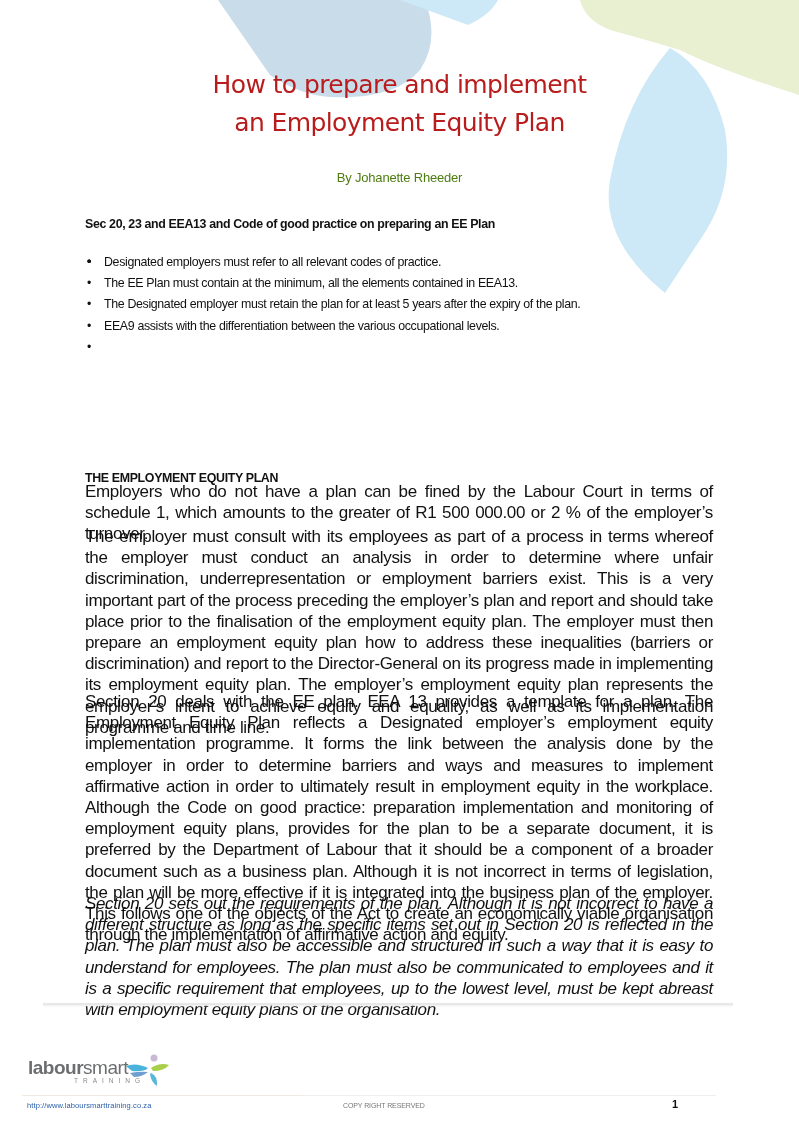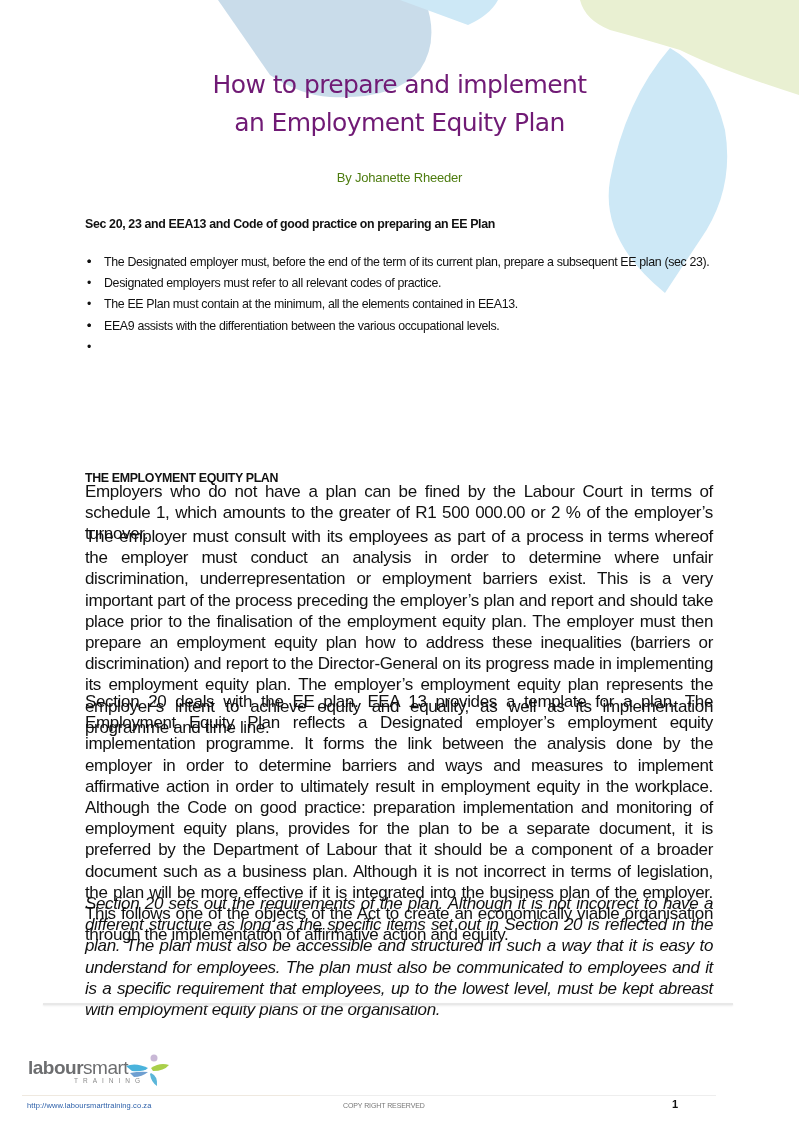--- a/index.html
+++ b/index.html
@@ -1,21 +1,21 @@
 <!DOCTYPE html>
 <html><head>
 <meta charset="utf-8">
 <style>
   html, body { margin: 0; padding: 0; background: #ffffff; }
   body { width: 799px; height: 1130px; position: relative; overflow: hidden;
          font-family: "Liberation Sans", sans-serif; color: #111; }
   .petals { position: absolute; left: 0; top: 0; width: 799px; height: 330px; z-index: 0; }
   .content { position: absolute; left: 0; top: 0; width: 799px; z-index: 1; }
   .title { position: absolute; left: 0; width: 799px; text-align: center;
-           font-family: "DejaVu Sans", sans-serif; font-size: 25px; color: #701a75;
+           font-family: "DejaVu Sans", sans-serif; font-size: 25px; color: #b91c1c;
            letter-spacing: -0.6px; line-height: 38px; top: 66px; }
   .author { position: absolute; left: 0; width: 799px; text-align: center;
             font-size: 13px; top: 170px; color: #4d7c0f; letter-spacing: -0.2px; }
   .body-col { position: absolute; left: 85px; width: 628px; font-family: "Liberation Sans Narrow", "Liberation Sans", sans-serif;
               font-size: 17px; line-height: 21.2px; letter-spacing: -0.35px; }
   .sec-heading { position: absolute; left: 85px; top: 217px; font-weight: bold; font-size: 12.4px; letter-spacing: -0.35px; }
   ul.bullets { position: absolute; left: 85px; top: 252px; width: 628px; margin: 0; padding: 0; list-style: none;
                font-size: 12.4px; line-height: 21.2px; letter-spacing: -0.35px; }
   ul.bullets li { position: relative; padding-left: 19px; text-align: justify; margin-bottom: 0; }
   ul.bullets li .dot { position: absolute; left: 2px; top: 0; }
@@ -52,24 +52,24 @@
   <div class="title">
     <div>How to prepare and implement</div>
     <div>an Employment Equity Plan</div>
   </div>
   <div class="author">By Johanette Rheeder</div>
 
   <div class="sec-heading">Sec 20, 23 and EEA13 and Code of good practice on preparing an EE Plan</div>
 
   <ul class="bullets">
     <li><span class="dot">•</span></li>
-    <li><span class="dot">•</span><span>The Designated employer must, before the end of the term of its current plan, prepare a subsequent EE plan (sec 23).</span></li>
+    <li><span class="dot">•</span></li>
     <li><span class="dot">•</span><span>Designated employers must refer to all relevant codes of practice.</span></li>
     <li><span class="dot">•</span><span>The EE Plan must contain at the minimum, all the elements contained in EEA13.</span></li>
-    <li><span class="dot">•</span></li>
+    <li><span class="dot">•</span><span>The Designated employer must retain the plan for at least 5 years after the expiry of the plan.</span></li>
     <li><span class="dot">•</span><span>EEA9 assists with the differentiation between the various occupational levels.</span></li>
     <li><span class="dot">•</span></li>
   </ul>
 
   <div class="plan-heading">THE EMPLOYMENT EQUITY PLAN</div>
 
   <p class="body-col para p1">Employers who do not have a plan can be fined by the Labour Court in terms of schedule 1, which amounts to the greater of R1 500 000.00 or 2 % of the employer’s turnover.</p>
   <p class="body-col para p2">The employer must consult with its employees as part of a process in terms whereof the employer must conduct an analysis in order to determine where unfair discrimination, underrepresentation or employment barriers exist. This is a very important part of the process preceding the employer’s plan and report and should take place prior to the finalisation of the employment equity plan. The employer must then prepare an employment equity plan how to address these inequalities (barriers or discrimination) and report to the Director-General on its progress made in implementing its employment equity plan. The employer’s employment equity plan represents the employer’s intent to achieve equity and equality, as well as its implementation programme and time line.</p>
   <p class="body-col para p3">Section 20 deals with the EE plan. EEA 13 provides a template for a plan. The Employment Equity Plan reflects a Designated employer’s employment equity implementation programme. It forms the link between the analysis done by the employer in order to determine barriers and ways and measures to implement affirmative action in order to ultimately result in employment equity in the workplace. Although the Code on good practice: preparation implementation and monitoring of employment equity plans, provides for the plan to be a separate document, it is preferred by the Department of Labour that it should be a component of a broader document such as a business plan. Although it is not incorrect in terms of legislation, the plan will be more effective if it is integrated into the business plan of the employer. This follows one of the objects of the Act to create an economically viable organisation through the implementation of affirmative action and equity.</p>
   <p class="body-col para p4">Section 20 sets out the requirements of the plan. Although it is not incorrect to have a different structure as long as the specific items set out in Section 20 is reflected in the plan. The plan must also be accessible and structured in such a way that it is easy to understand for employees. The plan must also be communicated to employees and it is a specific requirement that employees, up to the lowest level, must be kept abreast with employment equity plans of the organisation.</p>

